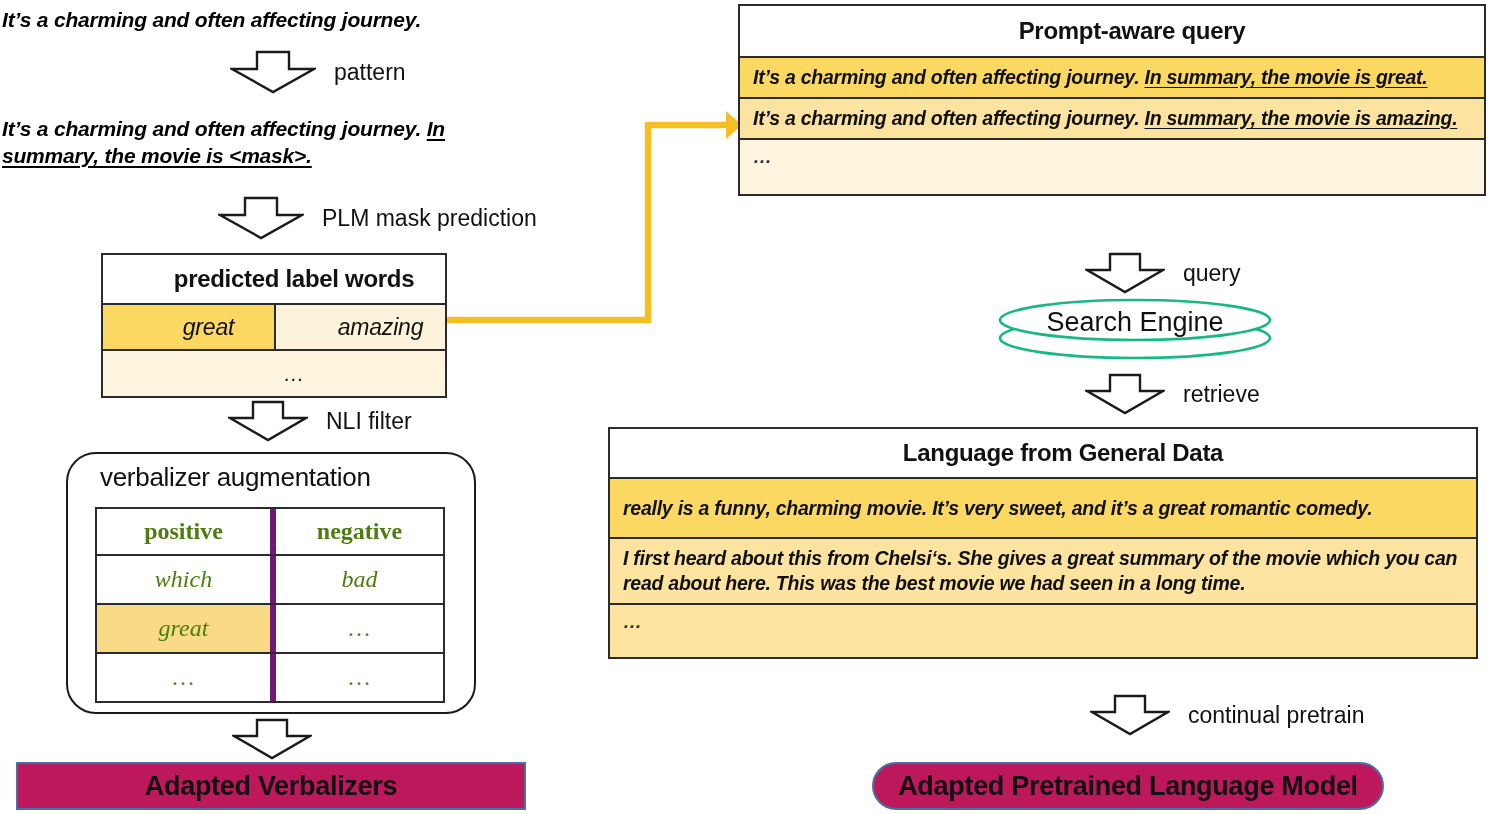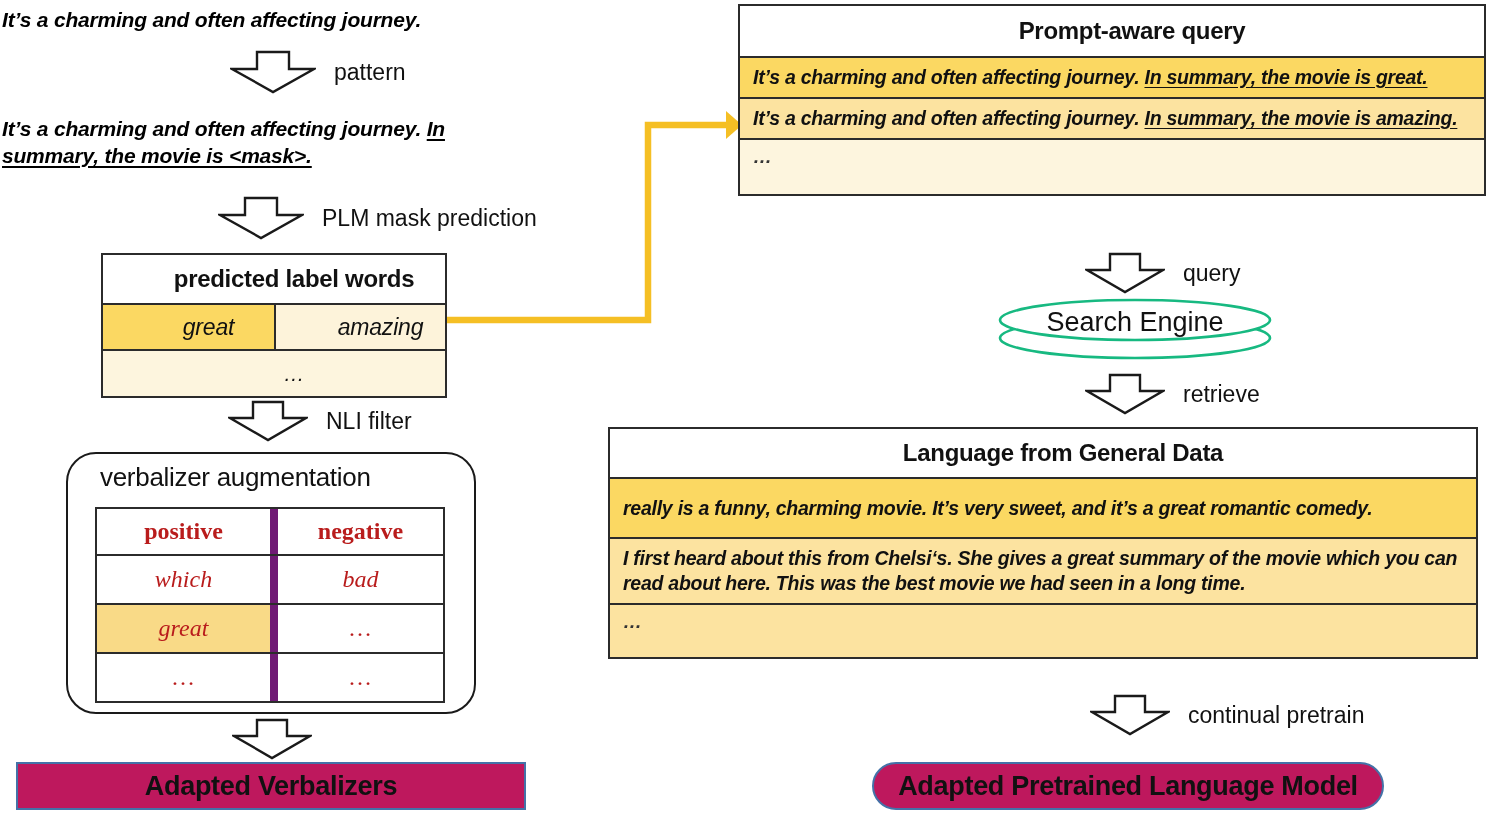--- a/index.html
+++ b/index.html
@@ -52,25 +52,25 @@
     font-style:italic;font-size:23px;letter-spacing:-0.2px;
     justify-content:center;color:#111;
   }
 
   
   .vtbl{border:2px solid #2b2b2b;background:#fff;}
   .vrow{display:flex;border-top:2px solid #2b2b2b;}
   .vrow:first-child{border-top:none;}
   .vcell{
     box-sizing:border-box;display:flex;align-items:center;justify-content:center;
-    font-family:"Liberation Serif","DejaVu Serif",serif;font-size:24px;color:#b91c1c;
+    font-family:"Liberation Serif","DejaVu Serif",serif;font-size:24px;color:#4d7c0f;
   }
   .vcell.hdr{font-weight:bold;}
   .vcell.val{font-style:italic;}
-  .vsep{border-left:8px solid #701a75;}
+  .vsep{border-left:6px solid #701a75;}
 
   .roundbox{border:2.5px solid #1a1a1a;border-radius:30px;background:#fff;}
   .roundtitle{font-size:26px;color:#111;letter-spacing:-0.3px;}
 
   
   .bluebox{
     border:2px solid #4472A8;background:#be185d;
     display:flex;align-items:center;justify-content:center;
     font-weight:bold;font-size:27px;letter-spacing:-0.3px;color:#111;
   }

